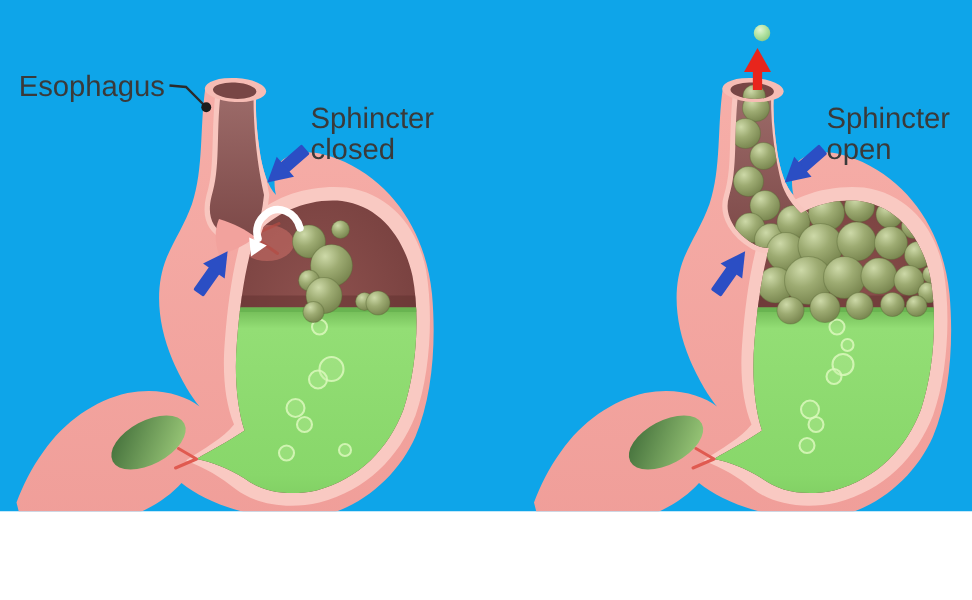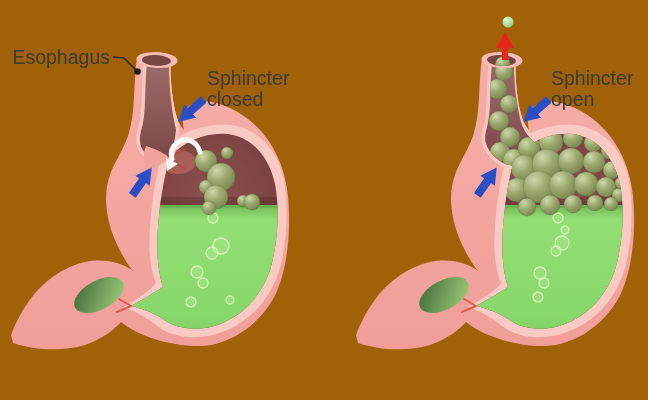--- a/index.html
+++ b/index.html
@@ -1,16 +1,16 @@
 <!DOCTYPE html>
 <html><head>
 <meta charset="utf-8">
 <style>
   html,body{margin:0;padding:0;background:#ffffff;}
-  .stage{position:relative;width:648px;height:400px;background:#a16207;overflow:hidden;
+  .stage{position:relative;width:648px;height:341px;background:#0ea5e9;overflow:hidden;
          font-family:"Liberation Sans",sans-serif;}
   svg{display:block;}
   .lbl{font-size:19.5px;font-weight:400;letter-spacing:0px;}
   .pointer-line{fill:none;stroke:#2b2b2b;stroke-width:1.6px;}
   .pointer-dot{fill:#1c1c1c;}
   .wall{fill:url(#gWall);}
   .wall-inner{fill:#f9c9c2;}
   .cavity{fill:url(#gCavity);}
   .channel-halo{fill:#f8c6bf;stroke:#f8c6bf;stroke-width:7px;stroke-linejoin:round;}
   .channel{fill:url(#gChannel);}

